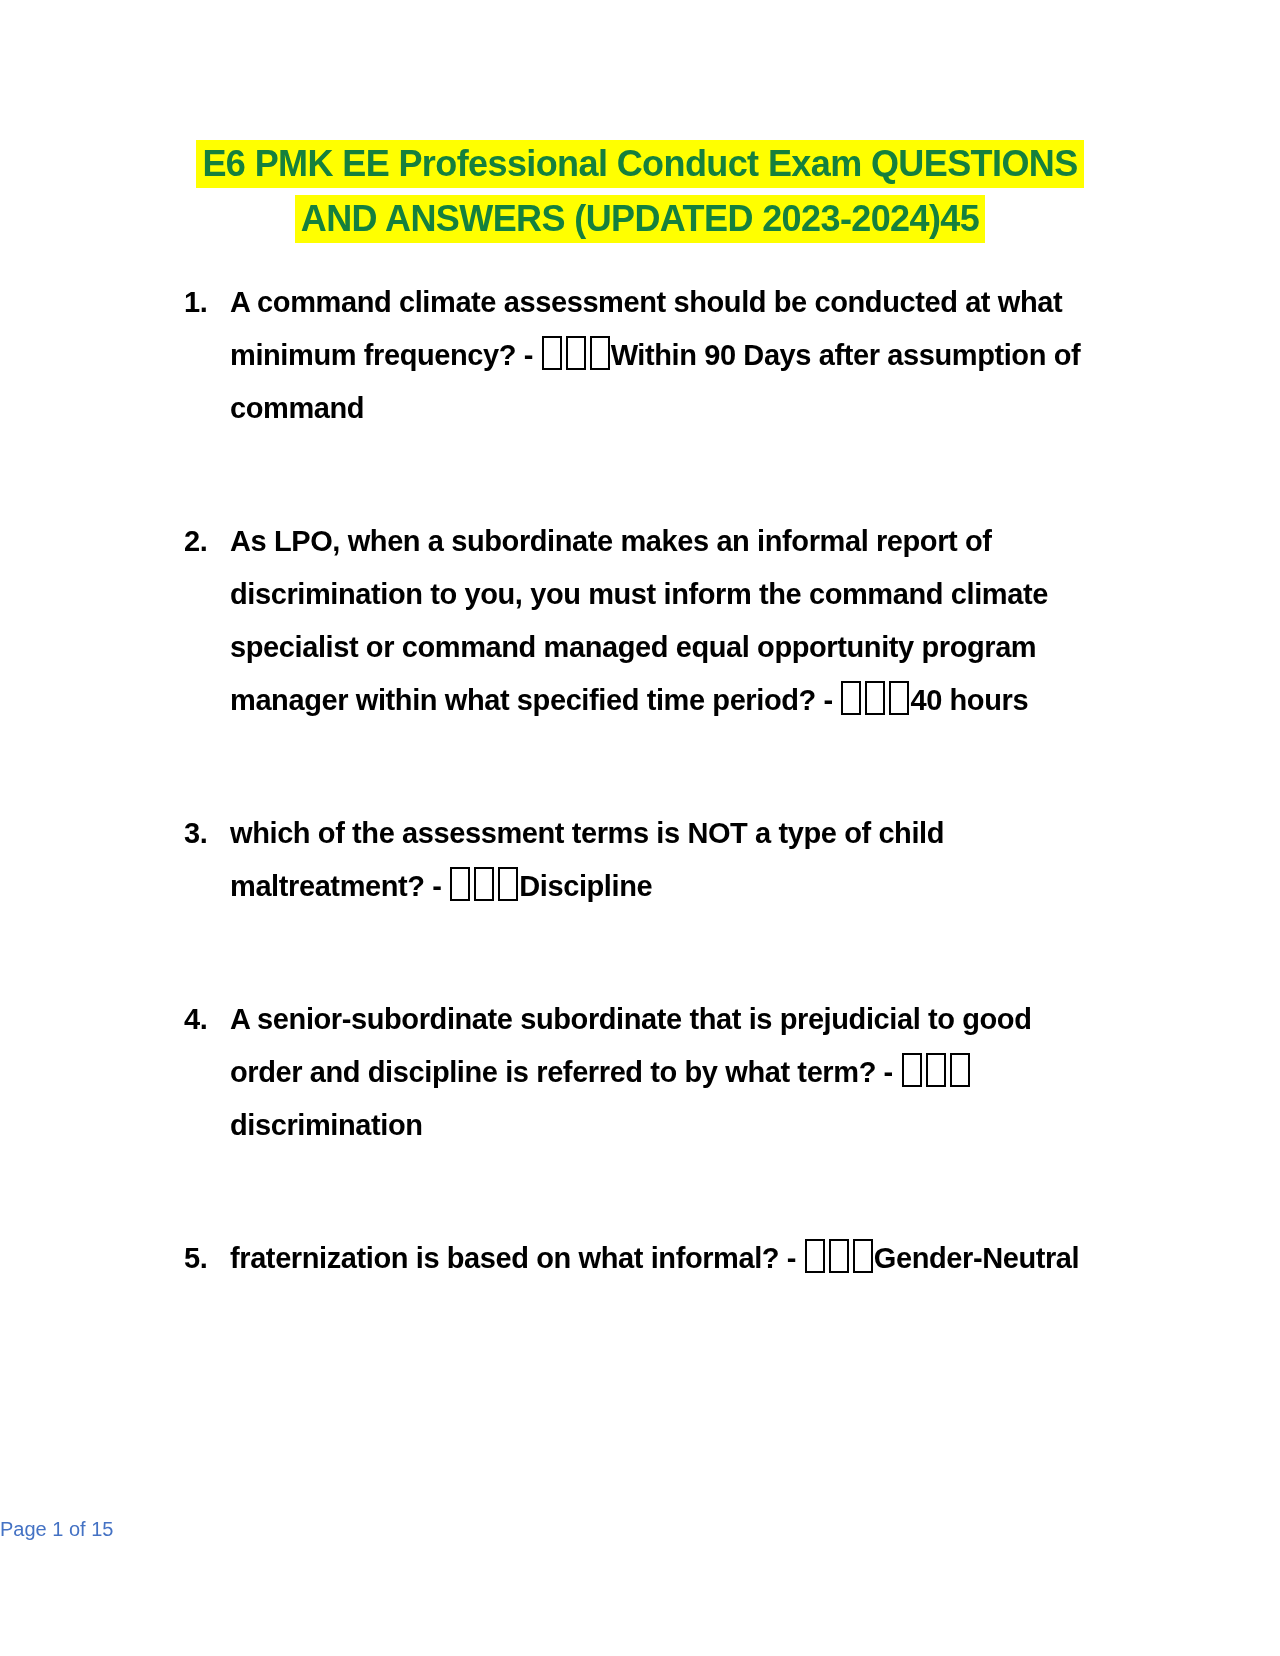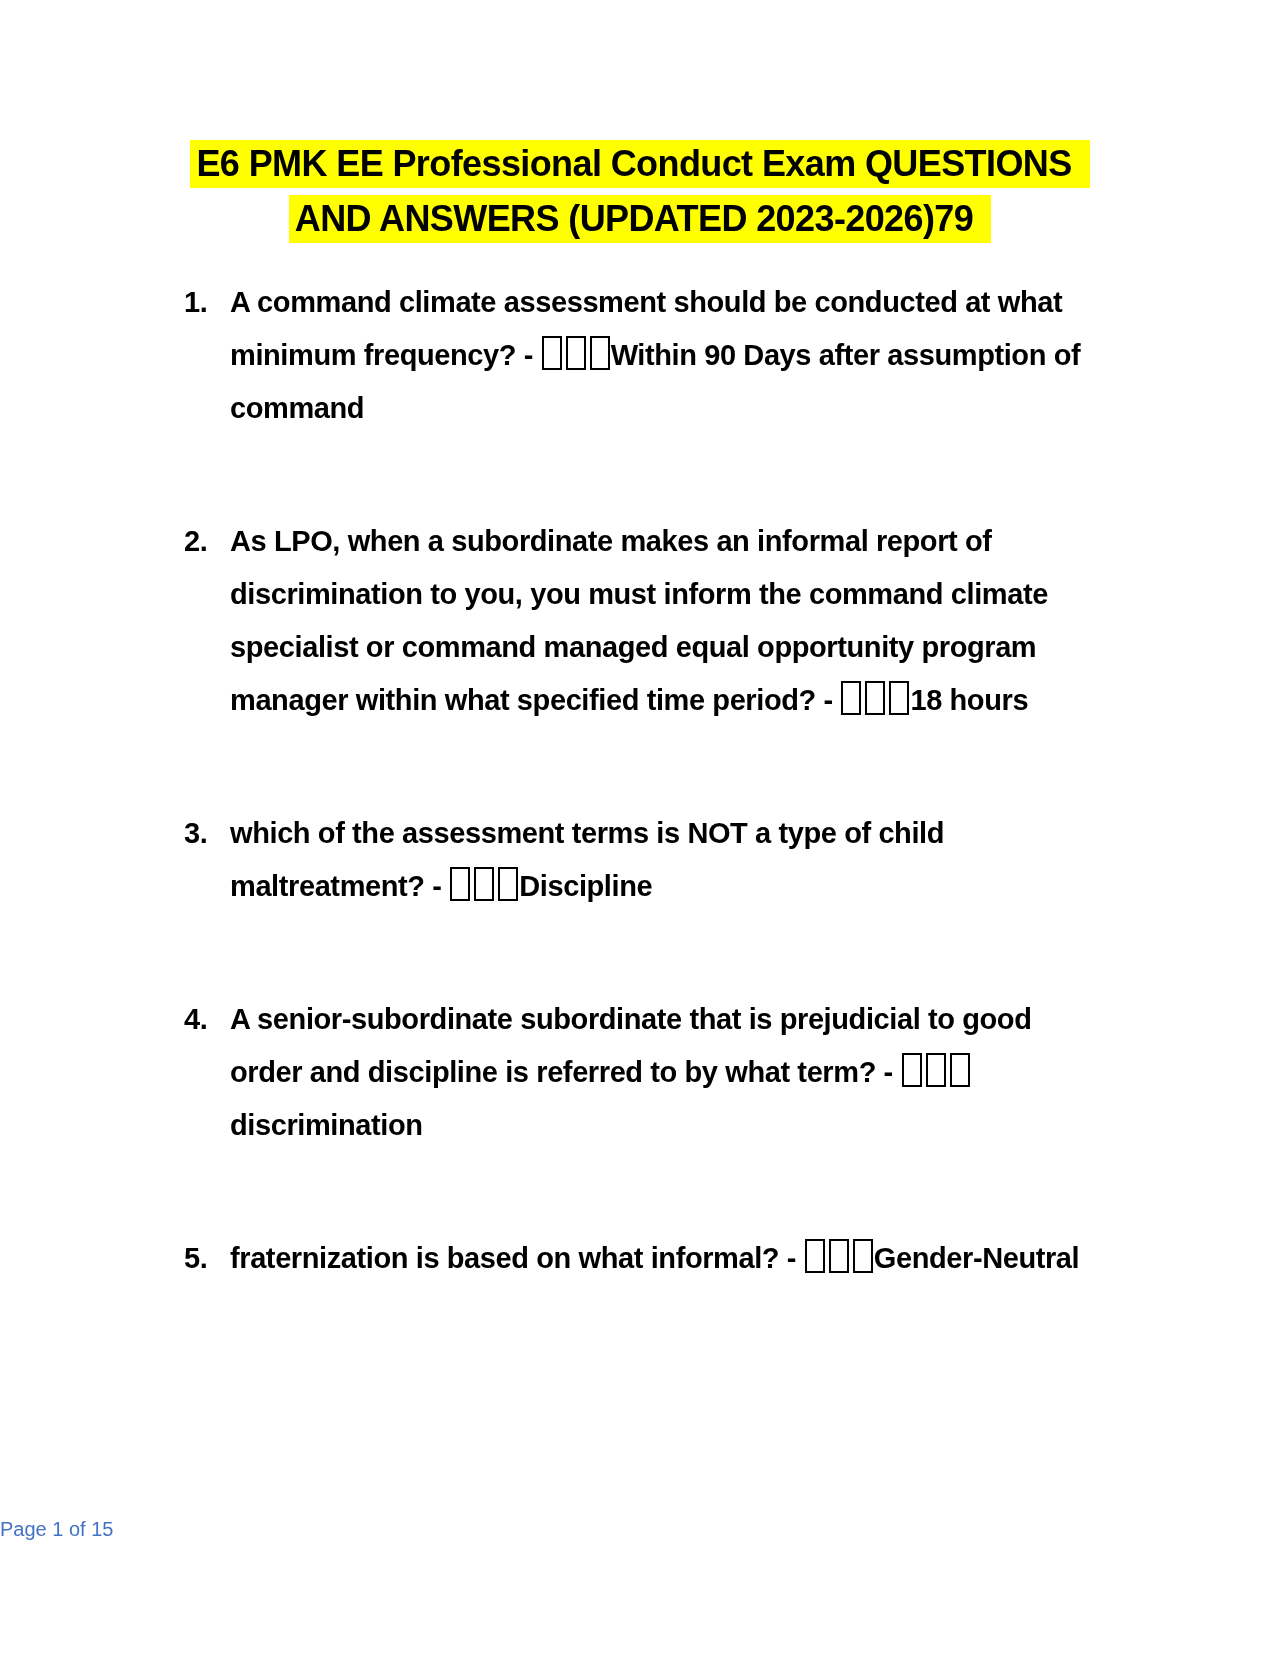--- a/index.html
+++ b/index.html
@@ -33,22 +33,22 @@
     font-size: 36px;
     line-height: 55px;
     letter-spacing: -0.6px;
     margin: 0 0 30px 0;
   }
   .title-line {
     display: block;
   }
   .hl {
     background: #ffff00;
-    padding: 3px 18px 4px 6px;
-    color: #000000;
+    padding: 3px 6px 4px 6px;
+    color: #15803d;
   }
   
   .qa-list {
     width: 920px;
   }
   .qa {
     position: relative;
     padding-left: 40px;
     width: 880px;
     font-weight: bold;
@@ -94,33 +94,33 @@
   }
 </style>
 </head>
 <body>
 
 <div class="page">
   <div class="content">
 
     <h1 class="title">
       <span class="title-line"><span class="hl">E6 PMK EE Professional Conduct Exam QUESTIONS</span></span>
-      <span class="title-line"><span class="hl">AND ANSWERS (UPDATED 2023-2026)79</span></span>
+      <span class="title-line"><span class="hl">AND ANSWERS (UPDATED 2023-2024)45</span></span>
     </h1>
 
     <div class="qa-list">
 
       <div class="qa">
         <span class="qnum">1.</span>
         <p class="qbody"><span>A command climate assessment should be conducted at what minimum frequency?</span><span> - </span><span class="tofu"><i></i><i></i><i></i></span><span>Within 90 Days after assumption of command</span></p>
       </div>
 
       <div class="qa">
         <span class="qnum">2.</span>
-        <p class="qbody"><span>As LPO, when a subordinate makes an informal report of discrimination to you, you must inform the command climate specialist or command managed equal opportunity program manager within what specified time period?</span><span> - </span><span class="tofu"><i></i><i></i><i></i></span><span>18 hours</span></p>
+        <p class="qbody"><span>As LPO, when a subordinate makes an informal report of discrimination to you, you must inform the command climate specialist or command managed equal opportunity program manager within what specified time period?</span><span> - </span><span class="tofu"><i></i><i></i><i></i></span><span>40 hours</span></p>
       </div>
 
       <div class="qa">
         <span class="qnum">3.</span>
         <p class="qbody"><span>which of the assessment terms is NOT a type of child maltreatment?</span><span> - </span><span class="tofu"><i></i><i></i><i></i></span><span>Discipline</span></p>
       </div>
 
       <div class="qa">
         <span class="qnum">4.</span>
         <p class="qbody"><span>A senior-subordinate subordinate that is prejudicial to good order and discipline is referred to by what term?</span><span> - </span><span class="tofu"><i></i><i></i><i></i></span><span>discrimination</span></p>

